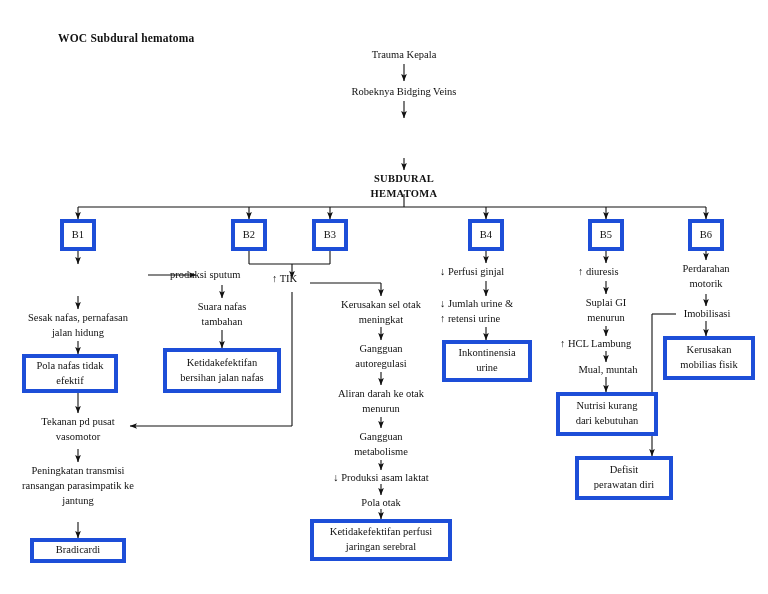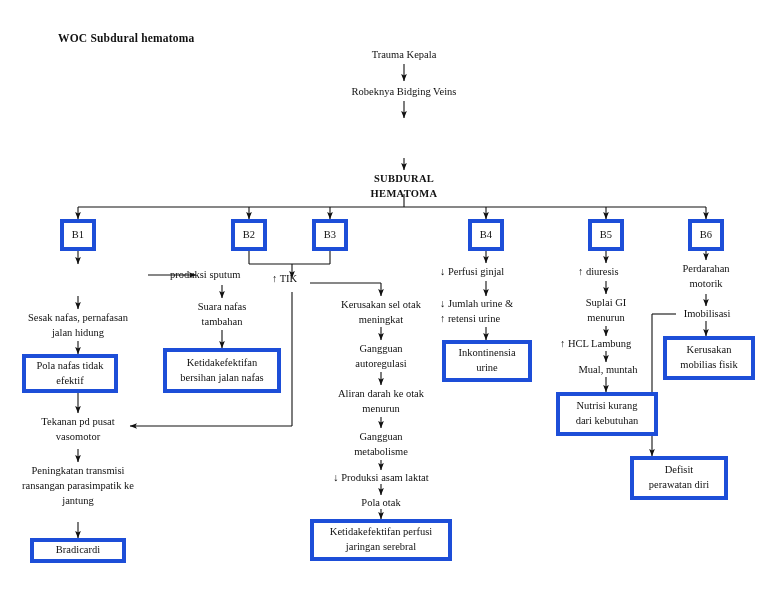--- a/index.html
+++ b/index.html
@@ -199,16 +199,16 @@
   <div class="node plain" style="left:570px; top:363px; width:76px;">Mual, muntah</div>
   <div class="node boxed outcome" style="left:556px; top:392px; width:102px; height:44px;">Nutrisi kurang
 dari kebutuhan</div>
 
   <div class="node plain" style="left:668px; top:262px; width:76px;">Perdarahan
 motorik</div>
   <div class="node plain" style="left:676px; top:307px; width:62px;">Imobilisasi</div>
   <div class="node boxed outcome" style="left:663px; top:336px; width:92px; height:44px;">Kerusakan
 mobilias fisik</div>
 
-  <div class="node boxed outcome" style="left:630px; top:456px; width:98px; height:44px;">Defisit
+  <div class="node boxed outcome" style="left:575px; top:456px; width:98px; height:44px;">Defisit
 perawatan diri</div>
 
 </div>
 
 </body></html>

